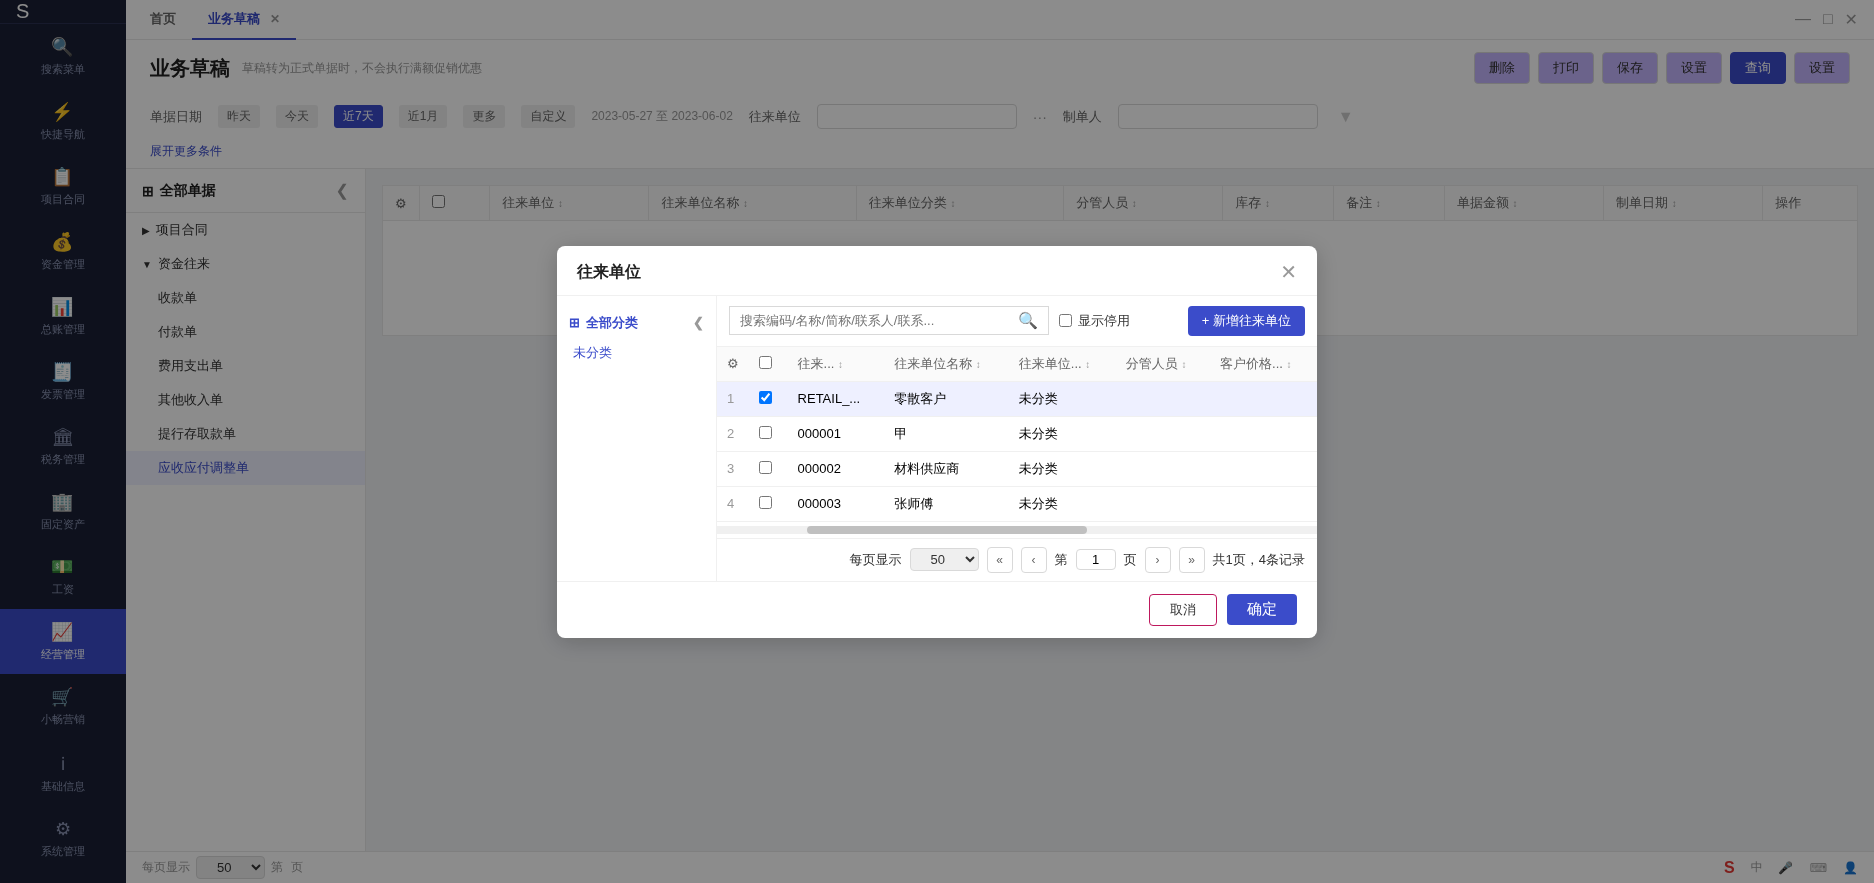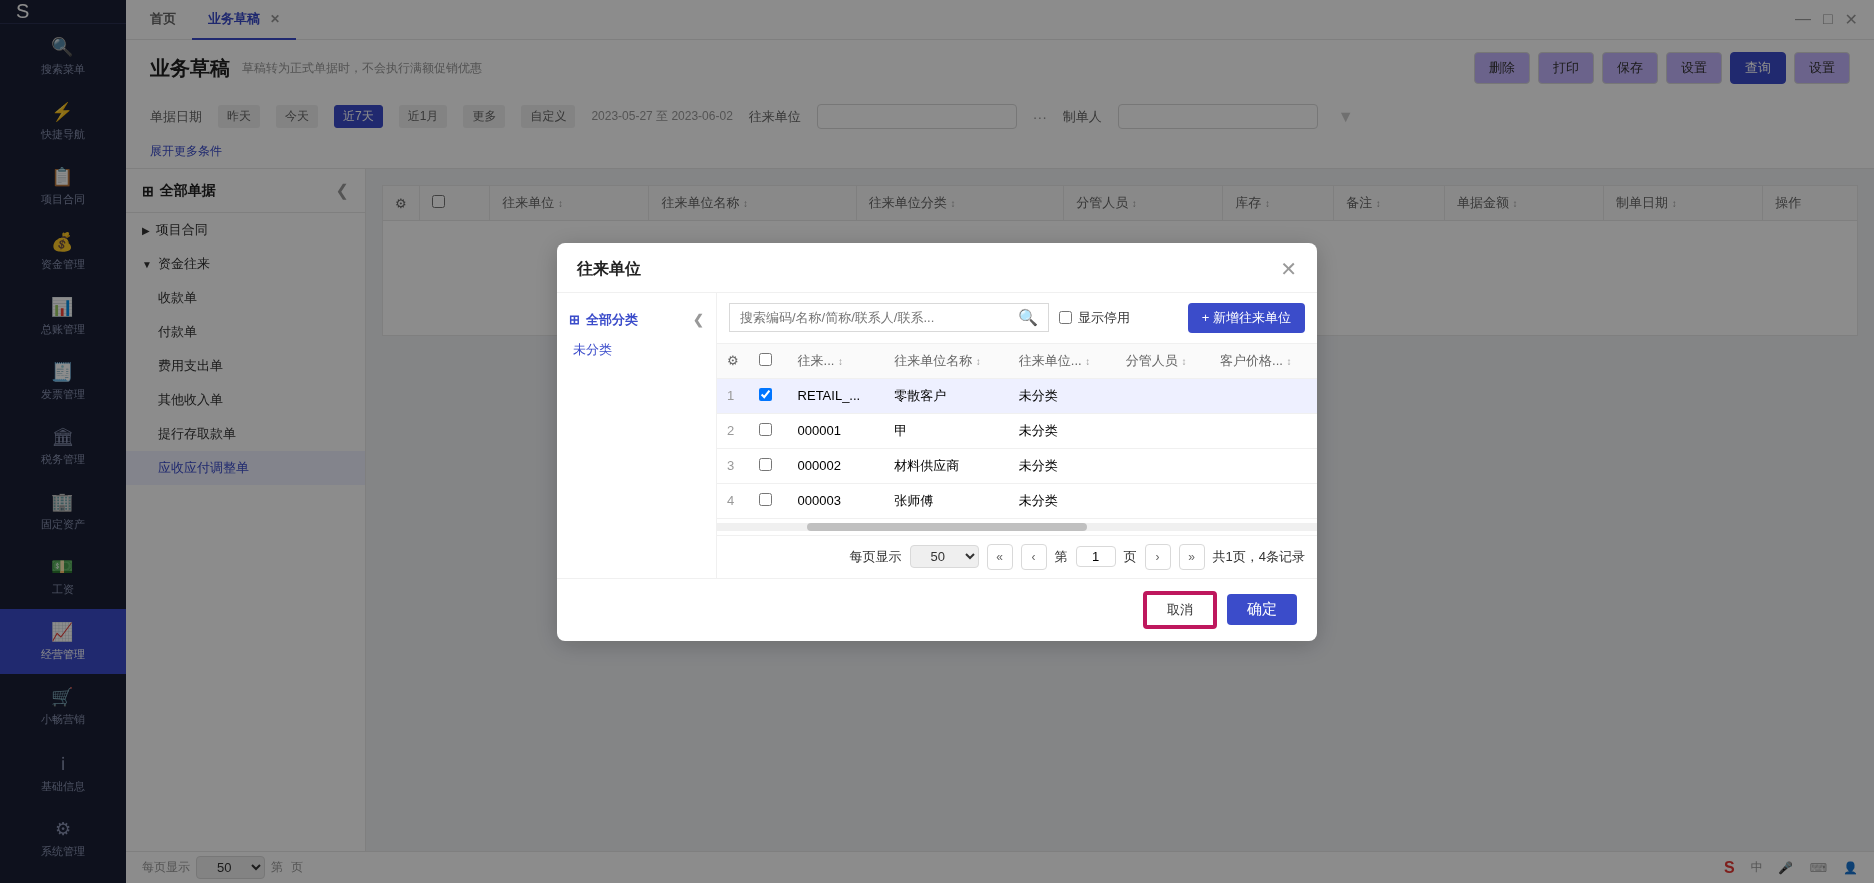--- a/index.html
+++ b/index.html
@@ -357,21 +357,21 @@
     .dialog-footer {
       display: flex;
       align-items: center;
       justify-content: flex-end;
       gap: 10px;
       padding: 12px 20px;
       border-top: 1px solid #f0f0f0;
     }
     .btn-cancel {
       padding: 6px 20px;
-      border: 4px solid #be185d;
+      border: 1px solid #be185d;
       border-radius: 4px;
       background: #fff;
       color: #333;
       font-size: 13px;
       cursor: pointer;
     }
     .btn-confirm {
       padding: 6px 20px;
       border: none;
       border-radius: 4px;

